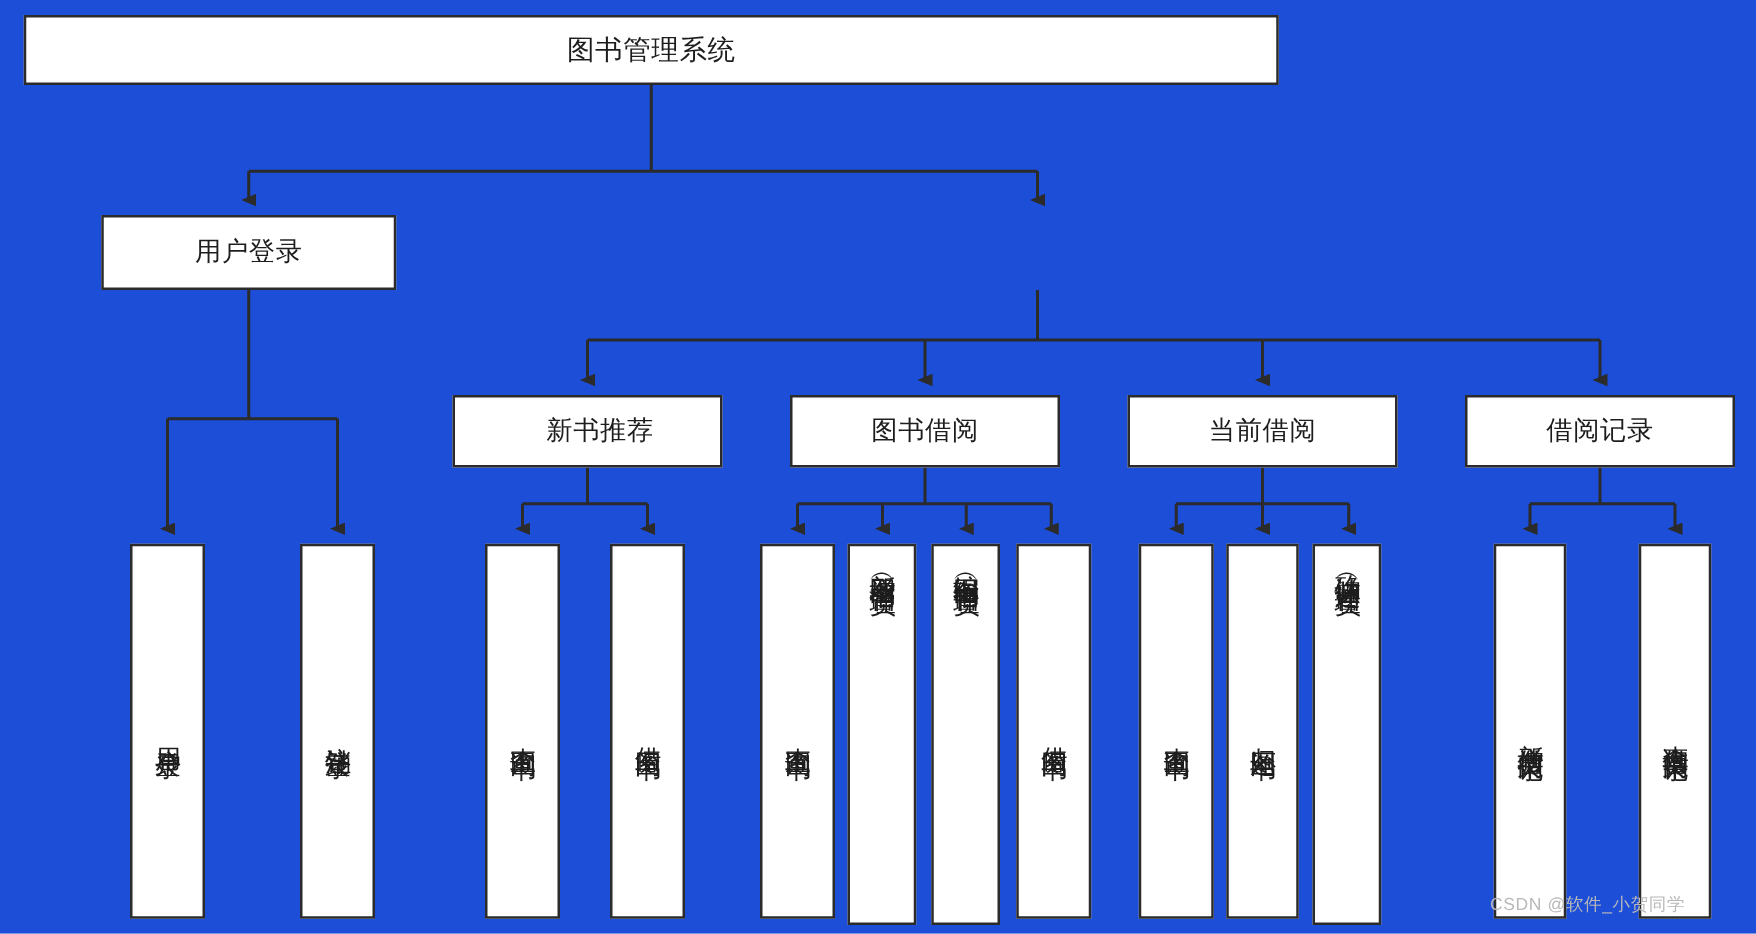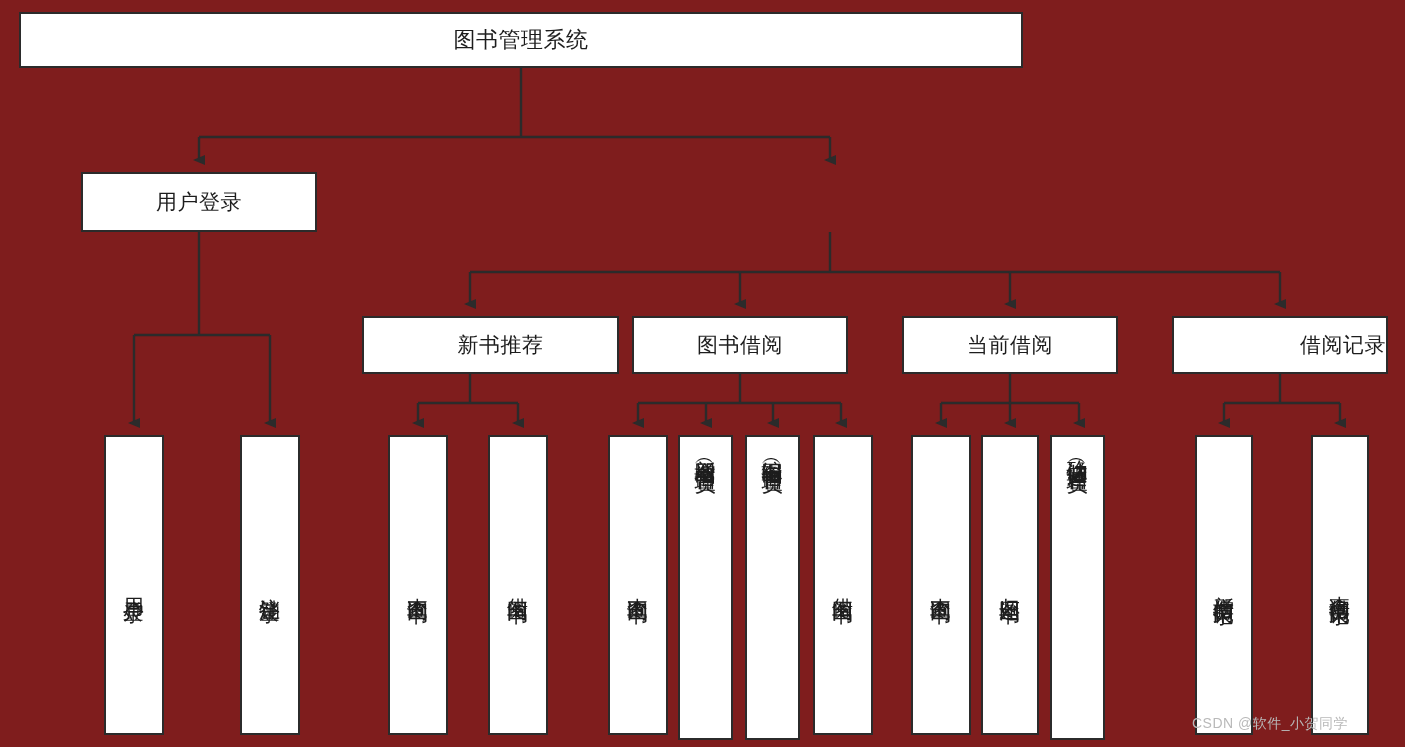--- a/index.html
+++ b/index.html
@@ -8,21 +8,21 @@
     padding: 0;
     background: #ffffff;
   }
   body {
     font-family: "Liberation Sans", "DejaVu Sans", sans-serif;
   }
   #canvas {
     position: relative;
     width: 1405px;
     height: 747px;
-    background: #7f1d1d;
+    background: #1d4ed8;
     overflow: hidden;
   }
   svg.wires {
     position: absolute;
     left: 0;
     top: 0;
     width: 1405px;
     height: 747px;
     pointer-events: none;
   }
@@ -136,33 +136,33 @@
 
   <div class="node root horiz" style="left:19px; top:12px; width:1004px; height:56px;">
     <span class="lbl">图书管理系统</span>
   </div>
 
   <div class="node horiz" style="left:81px; top:172px; width:236px; height:60px;">
     <span class="lbl">用户登录</span>
   </div>
 
 
-  <div class="node horiz" style="left:362px; top:316px; width:257px; height:58px;padding-left:20px;">
+  <div class="node horiz" style="left:362px; top:316px; width:216px; height:58px;padding-left:20px;">
     <span class="lbl">新书推荐</span>
   </div>
 
   <div class="node horiz" style="left:902px; top:316px; width:216px; height:58px;">
     <span class="lbl">当前借阅</span>
   </div>
 
   <div class="node horiz" style="left:632px; top:316px; width:216px; height:58px;">
     <span class="lbl">图书借阅</span>
   </div>
 
-  <div class="node horiz" style="left:1172px; top:316px; width:216px; height:58px;justify-content:flex-end;">
+  <div class="node horiz" style="left:1172px; top:316px; width:216px; height:58px;">
     <span class="lbl">借阅记录</span>
   </div>
 
   <div class="node vert short" style="left:104px; top:435px; width:60px; height:300px;">
     <span class="lbl">用户登录</span>
   </div>
 
   <div class="node vert short" style="left:240px; top:435px; width:60px; height:300px;">
     <span class="lbl">注销登录</span>
   </div>

